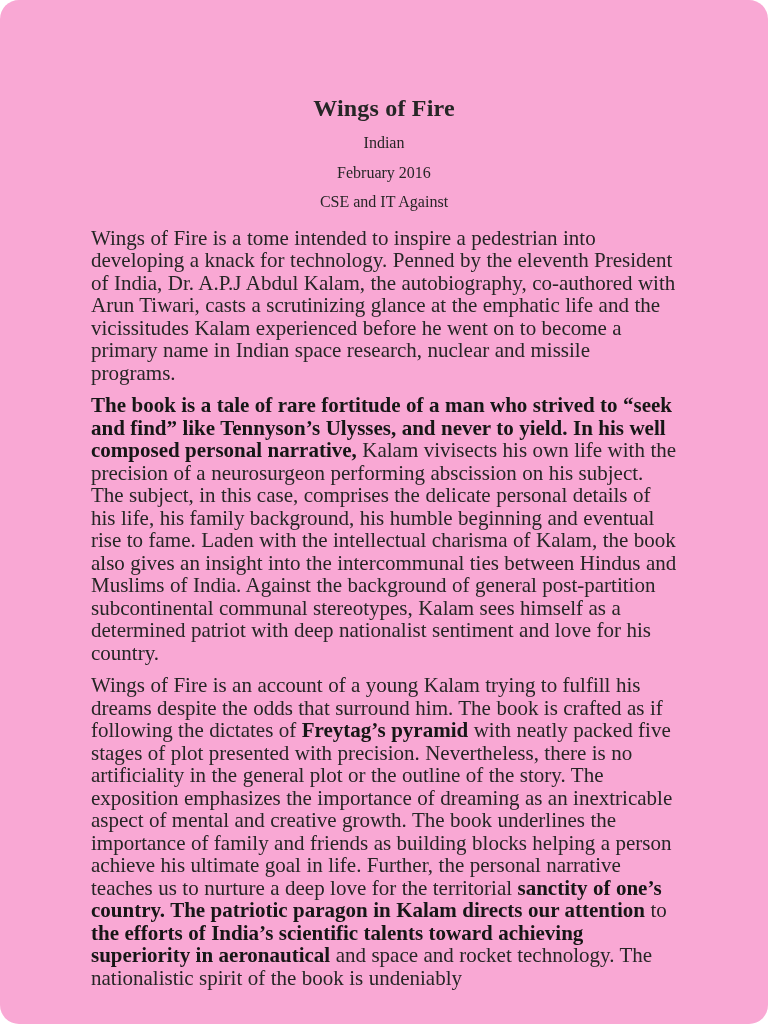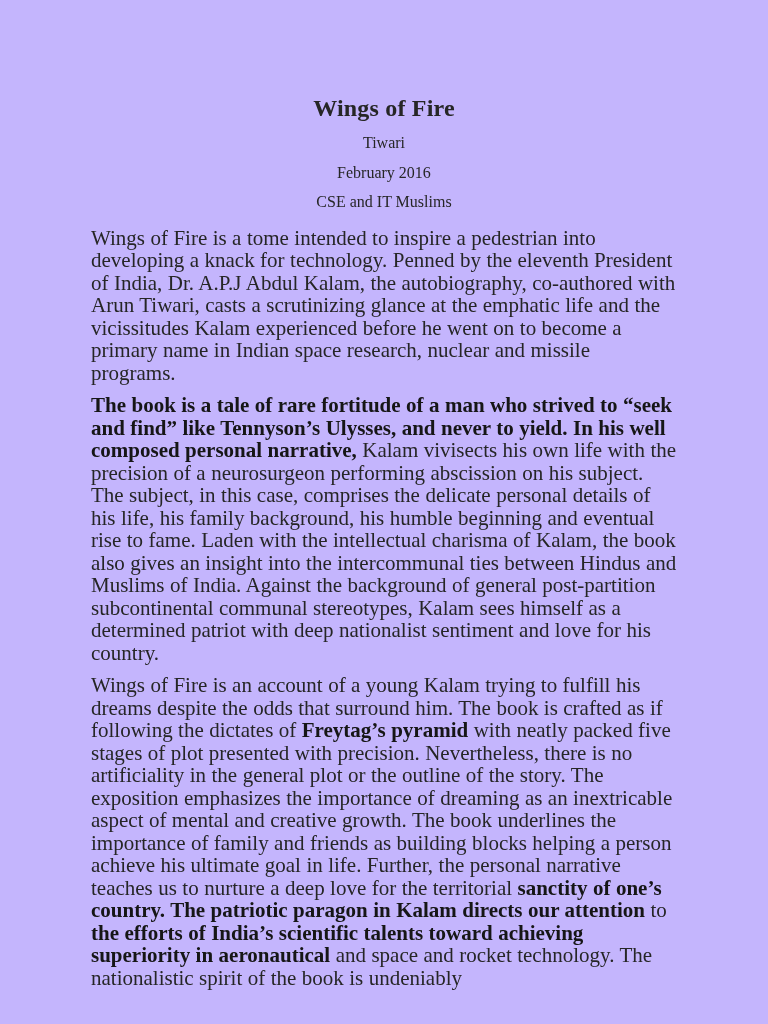--- a/index.html
+++ b/index.html
@@ -50,29 +50,29 @@
     text-align: left;
     word-spacing: 0.2px;
   }
   p.body-para .run.bold {
     font-weight: bold;
   }
 </style>
 </head>
 <body>
 
-<div class="page" style="background: #c4b5fd; color: rgb(38, 38, 38);">
+<div class="page" style="background: #f9a8d4; color: rgb(38, 38, 38); border-radius: 19px;">
   <div class="content">
 
     <div class="doc-title">Wings of Fire</div>
 
     <div class="subtitle-block">
-        <div class="subtitle-line">Tiwari</div>
+        <div class="subtitle-line">Indian</div>
         <div class="subtitle-line">February 2016</div>
-        <div class="subtitle-line">CSE and IT Muslims</div>
+        <div class="subtitle-line">CSE and IT Against</div>
       </div>
 
 
     <div class="paragraphs">
         <p class="body-para"><span class="run">Wings of Fire is a tome intended to inspire a pedestrian into developing a knack for technology. Penned by the eleventh President of India, Dr. A.P.J Abdul Kalam, the autobiography, co-authored with Arun Tiwari, casts a scrutinizing glance at the emphatic life and the vicissitudes Kalam experienced before he went on to become a primary name in Indian space research, nuclear and missile programs.</span></p>
         <p class="body-para"><span class="run bold" style="color: rgb(22, 22, 22);"> The book is a tale of rare fortitude of a man who strived to “seek and find” like Tennyson’s Ulysses, and never to yield. In his well composed personal narrative,</span><span class="run"> Kalam vivisects his own life with the precision of a neurosurgeon performing abscission on his subject. The subject, in this case, comprises the delicate personal details of his life, his family background, his humble beginning and eventual rise to fame. Laden with the intellectual charisma of Kalam, the book also gives an insight into the intercommunal ties between Hindus and Muslims of India. Against the background of general post-partition subcontinental communal stereotypes, Kalam sees himself as a determined patriot with deep nationalist sentiment and love for his country.</span></p>
         <p class="body-para"><span class="run">Wings of Fire is an account of a young Kalam trying to fulfill his dreams despite the odds that surround him. The book is crafted as if following the dictates of </span><span class="run bold" style="color: rgb(22, 22, 22);">Freytag’s pyramid</span><span class="run"> with neatly packed five stages of plot presented with precision. Nevertheless, there is no artificiality in the general plot or the outline of the story. The exposition emphasizes the importance of dreaming as an inextricable aspect of mental and creative growth. The book underlines the importance of family and friends as building blocks helping a person achieve his ultimate goal in life. Further, the personal narrative teaches us to nurture a deep love for the territorial </span><span class="run bold" style="color: rgb(22, 22, 22);">sanctity of one’s country. The patriotic paragon in Kalam directs our attention</span><span class="run"> to </span><span class="run bold" style="color: rgb(22, 22, 22);">the efforts of India’s scientific talents toward achieving superiority in aeronautical</span><span class="run"> and space and rocket technology. The nationalistic spirit of the book is undeniably</span></p>
       </div>
 
   </div>

